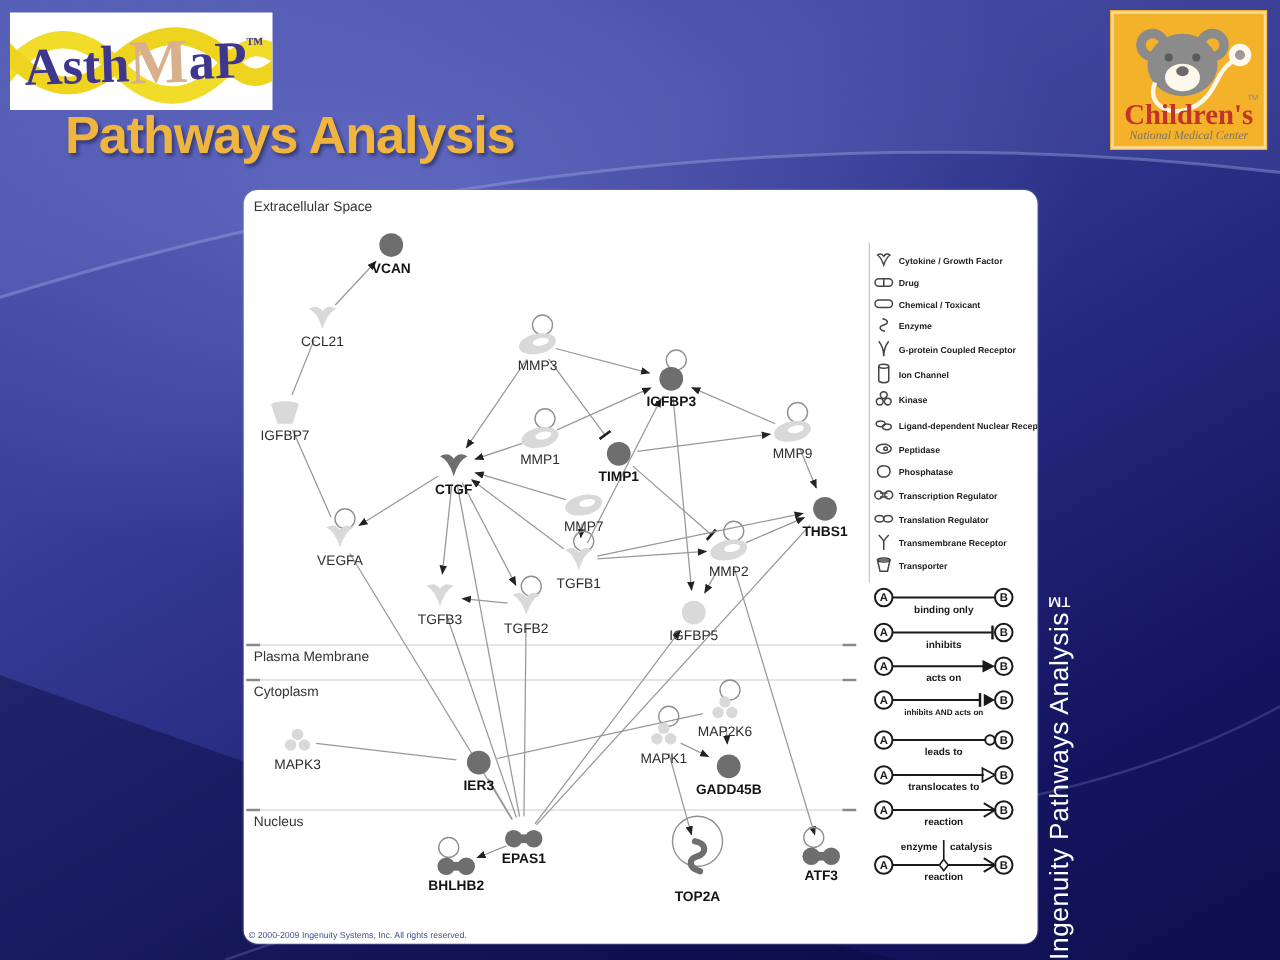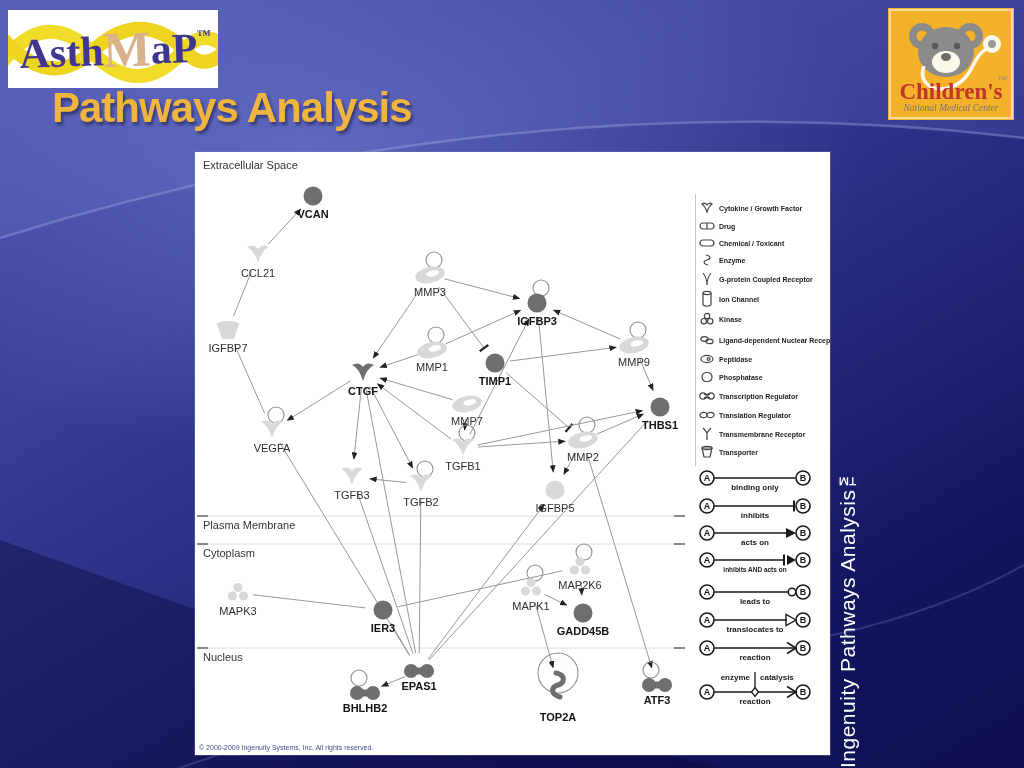--- a/index.html
+++ b/index.html
@@ -17,21 +17,21 @@
   .childrens-logo { position:absolute; left:888px; top:8px; width:115px; height:112px; }
 
   .page-title {
     position:absolute; left:52px; top:84px;
     font-size:42px; font-weight:bold; letter-spacing:-1px;
     color:#EFB53E; text-shadow:2px 3px 3px rgba(10,10,40,.45);
   }
 
   .pathway-panel {
     position:absolute; left:195px; top:152px; width:635px; height:603px;
-    background:#ffffff; box-shadow:0 0 0 1px rgba(120,130,180,.35);
+    background:#ffffff; box-shadow:0 0 0 1px rgba(120,130,180,.35);border-radius:11px;
   }
   #diagram-svg { width:635px; height:603px; display:block; }
 
   .ipa-watermark {
     position:absolute; left:836px; top:410px; height:358px; width:42px;
     writing-mode:vertical-rl; transform:rotate(180deg);
     white-space:nowrap; color:#ffffff; font-size:21px; letter-spacing:.5px;
     font-family:"Liberation Sans", sans-serif;
   }
 </style>

